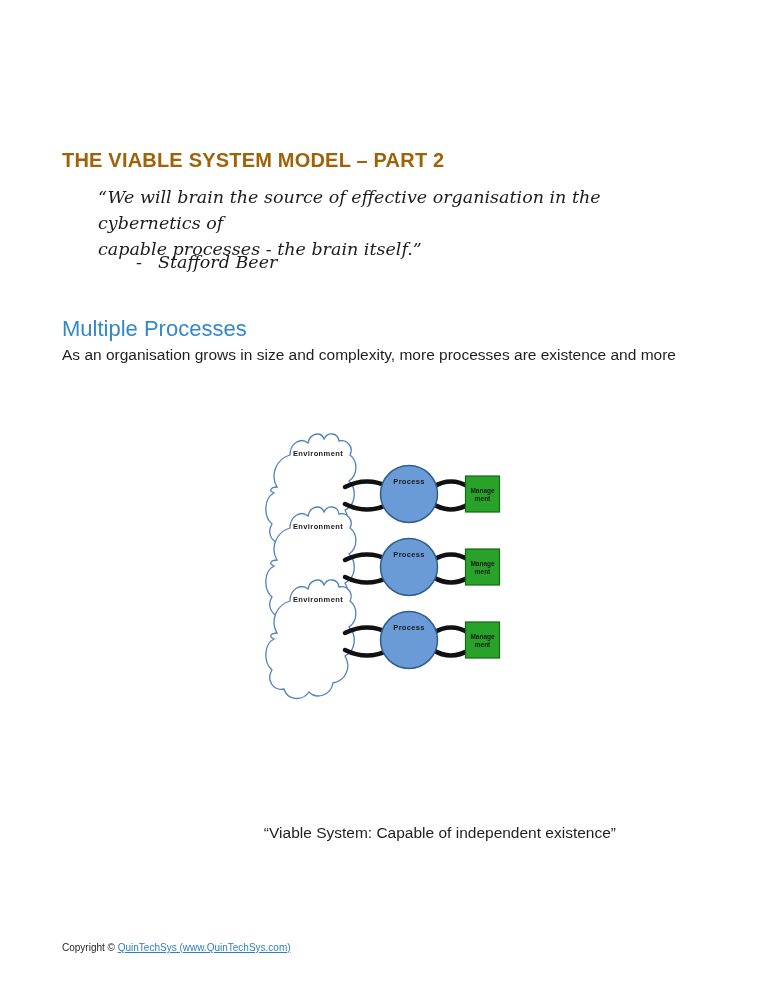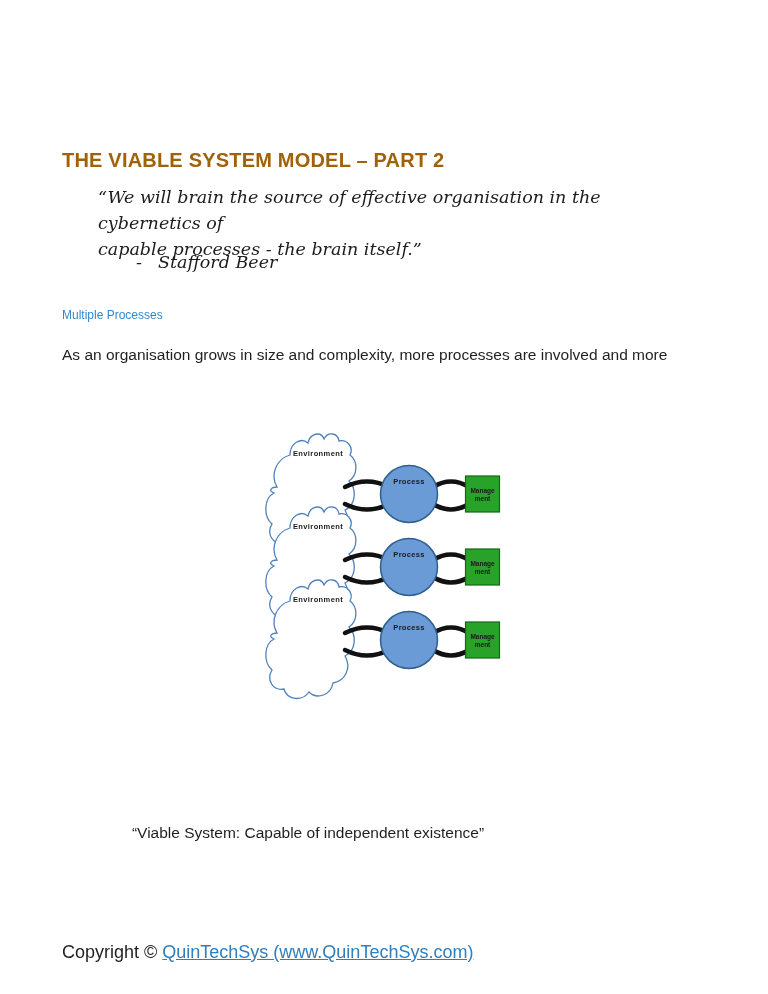--- a/index.html
+++ b/index.html
@@ -20,35 +20,35 @@
     font-style:italic;font-size:17.5px;line-height:26px;color:#1c1c1c;
   }
   .attribution{
     position:absolute;left:100px;top:252px;
     font-family:"DejaVu Serif","Liberation Serif",serif;
     font-style:italic;font-size:17.5px;color:#1c1c1c;margin-left:36px;
   }
   .attribution .dash{margin-right:16px;}
   .section-heading{
     position:absolute;left:62px;top:298px;
-    font-size:12px;color:#3387cc;font-weight:normal;
+    font-size:22px;color:#3387cc;font-weight:normal;
   }
   .body-par{
     position:absolute;left:62px;width:650px;
     font-size:15.5px;line-height:33px;color:#1f1f1f;
   }
   .par1{top:338px;}
   .par2{top:730px;}
   .center-quote{
     position:absolute;left:0;top:824px;width:616px;
-    text-align:center;font-size:15.5px;color:#1f1f1f;
+    text-align:right;font-size:15.5px;color:#1f1f1f;
   }
   .footer{
     position:absolute;left:62px;top:942px;
-    font-size:18px;color:#1f1f1f;
+    font-size:10px;color:#1f1f1f;
   }
   .footer a{color:#2e7fc1;text-decoration:underline;cursor:pointer;}
   .diagram{position:absolute;left:0;top:425px;}
   .diagram text{
     font-family:"Liberation Sans",sans-serif;
     font-weight:bold;fill:#1a1a1a;
   }
   .env-label{font-size:7.5px;letter-spacing:.4px;}
   .proc-label{font-size:7.5px;letter-spacing:.3px;}
   .mgmt-label{font-size:6.5px;fill:#142a14;}
@@ -65,21 +65,21 @@
     <div>capable processes - the brain itself.”</div>
   </div>
 
   <div class="attribution">
     <span class="dash">-</span><span>Stafford Beer</span>
   </div>
 
   <h2 class="section-heading">Multiple Processes</h2>
 
   <div class="body-par par1">
-    <div>As an organisation grows in size and complexity, more processes are involved and more</div>
+    <div>As an organisation grows in size and complexity, more processes are existence and more</div>
   </div>
 
   <svg class="diagram" width="768" height="300" viewBox="0 0 768 300">
     <defs>
       <path id="cloudShape" d="
         M 9 62
         C 2 50, 8 34, 22 30
         C 22 18, 33 12, 40 18
         C 42 8, 53 6, 56 14
         C 60 6, 70 8, 71 16

